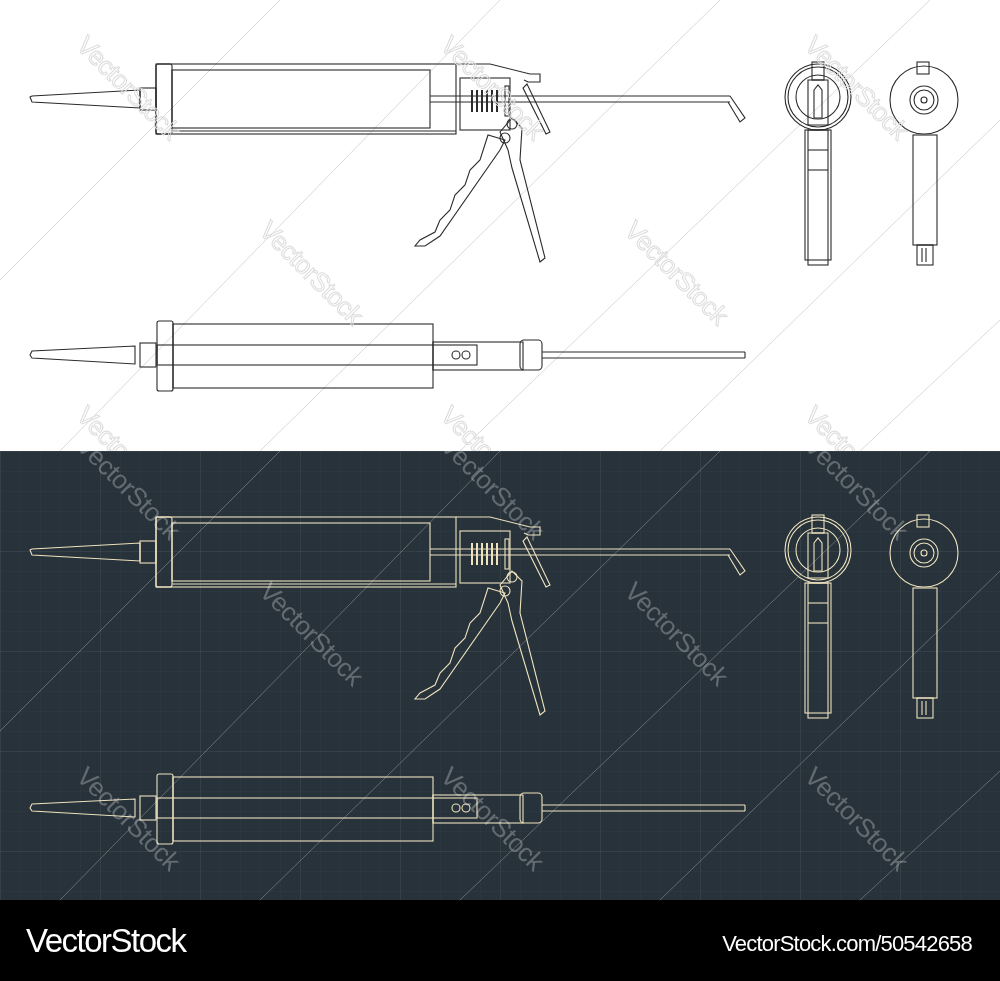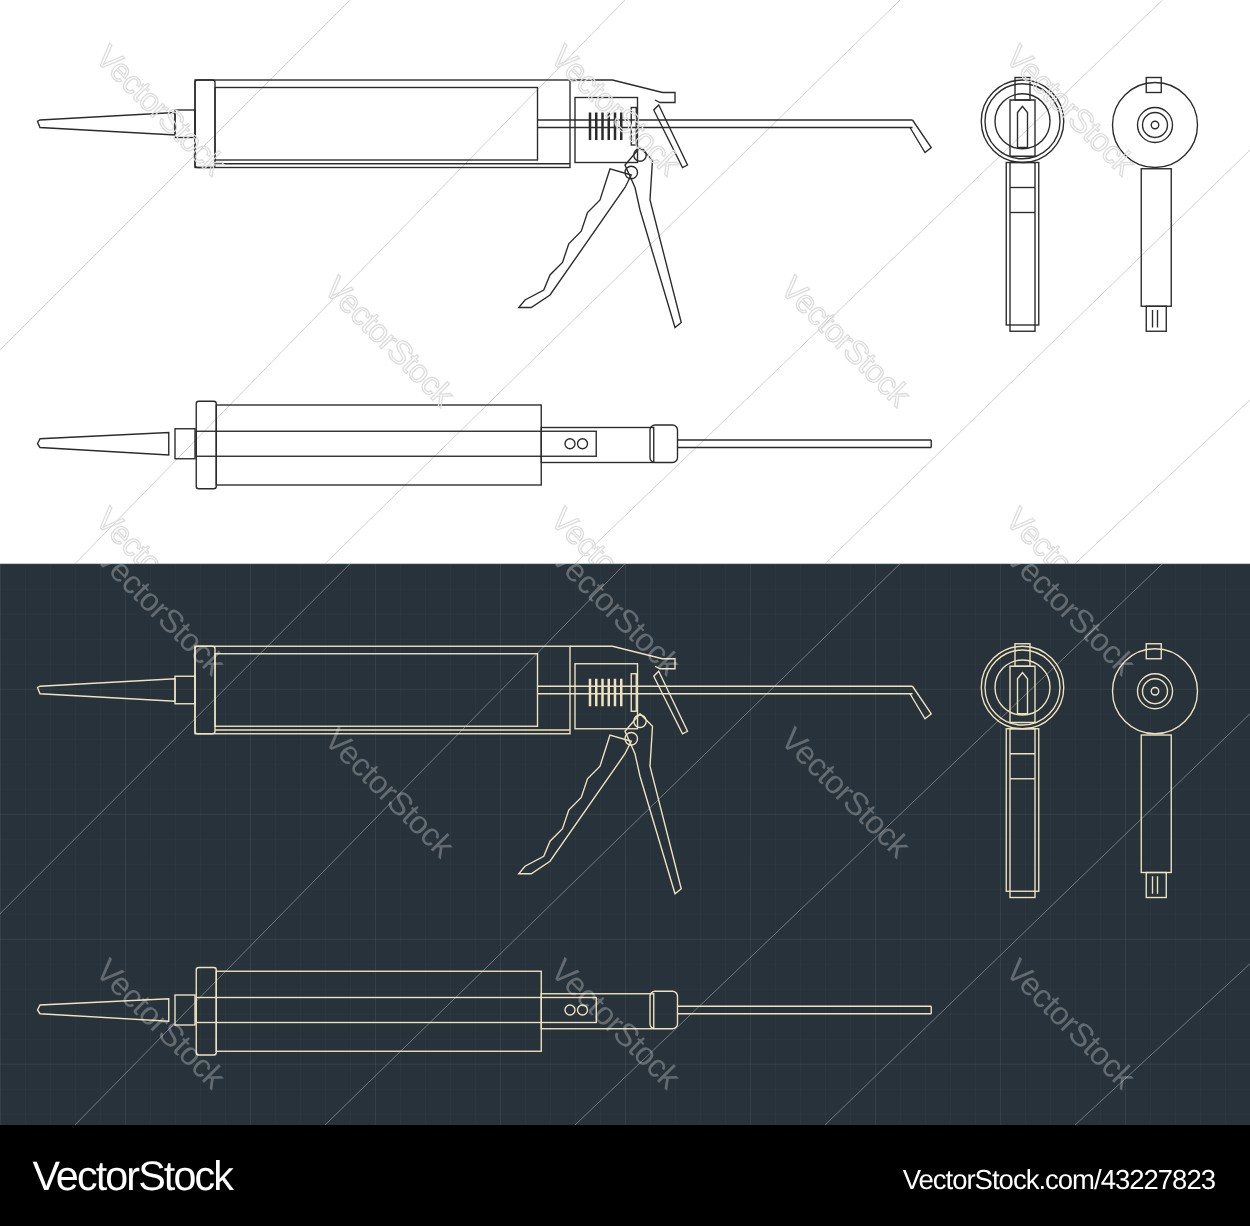--- a/index.html
+++ b/index.html
@@ -189,14 +189,14 @@
   <div class="wm" style="left:820px;top:-21px;">VectorStock</div>
   <div class="wm" style="left:275px;top:125px;">VectorStock</div>
   <div class="wm" style="left:640px;top:125px;">VectorStock</div>
   <div class="wm" style="left:92px;top:310px;">VectorStock</div>
   <div class="wm" style="left:456px;top:310px;">VectorStock</div>
   <div class="wm" style="left:820px;top:310px;">VectorStock</div>
 </div>
 
 <div class="footer">
   <div class="brand">VectorStock</div>
-  <div class="stock-id">VectorStock.com/43227823</div>
+  <div class="stock-id">VectorStock.com/50542658</div>
 </div>
 
 </body></html>

